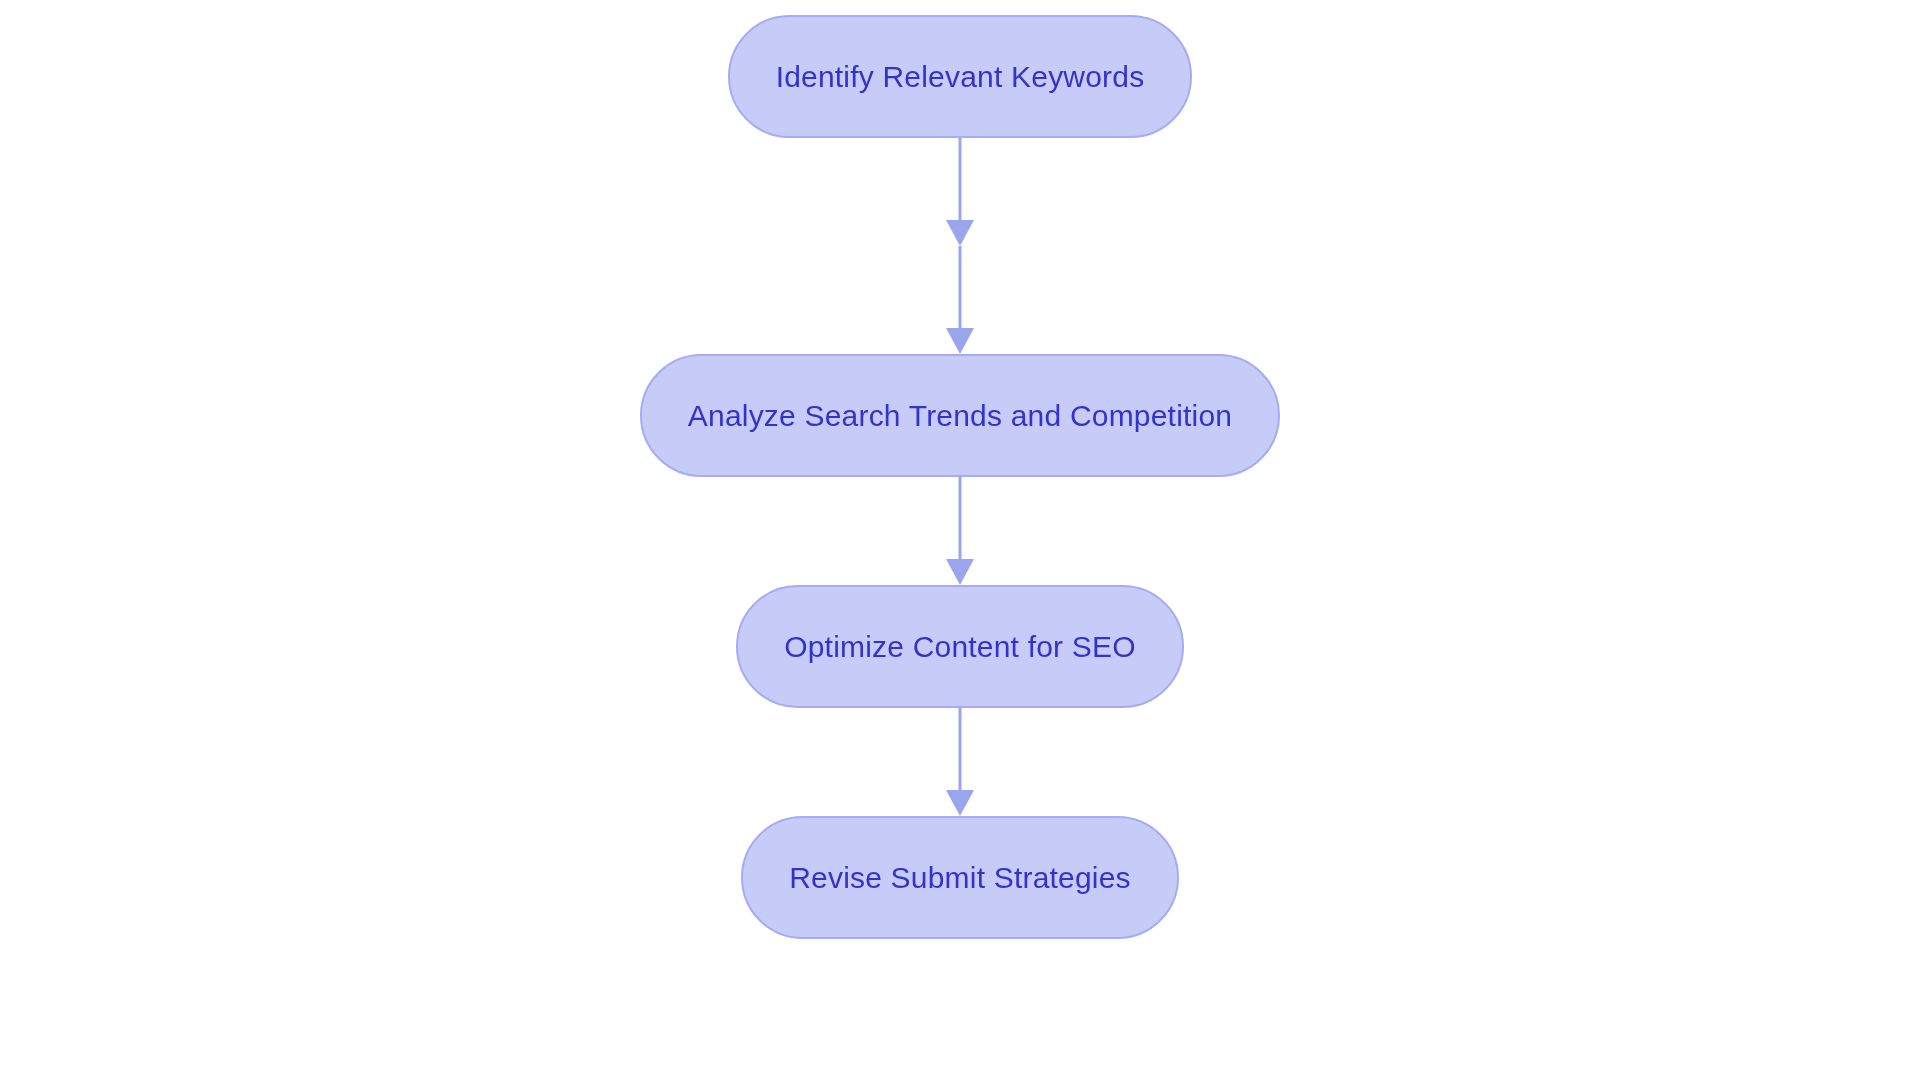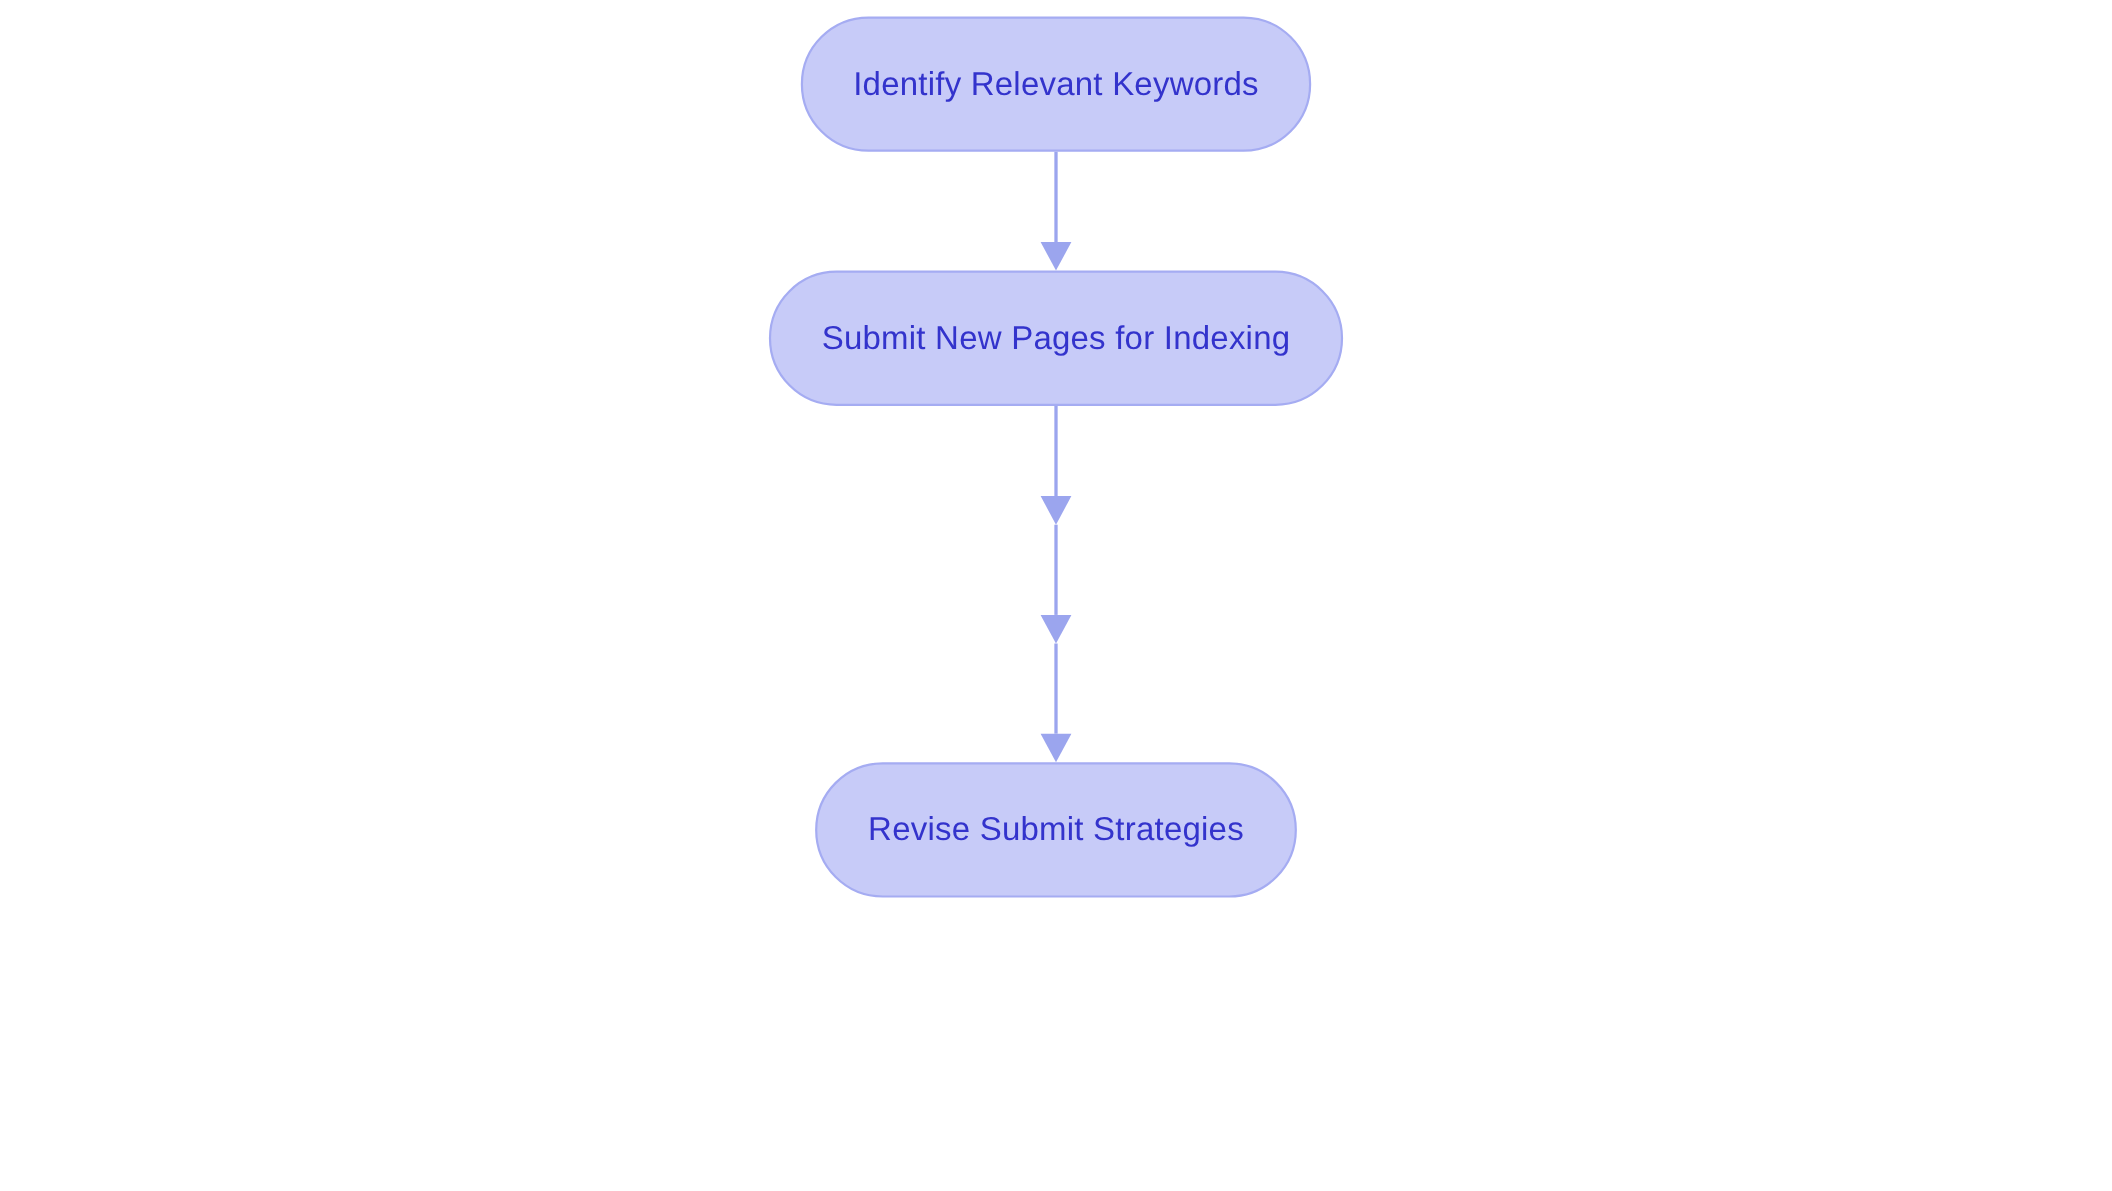--- a/index.html
+++ b/index.html
@@ -87,35 +87,38 @@
 
     <div class="node">
       <span class="node-label">Identify Relevant Keywords</span>
     </div>
 
     <div class="connector">
       <div class="stem"></div>
       <div class="head"></div>
     </div>
 
+
+    <div class="connector">
+      <div class="stem"></div>
+      <div class="head"></div>
+    </div>
+
     <div class="node">
-      <span class="node-label">Submit New Pages for Indexing</span>
+      <span class="node-label">Analyze Search Trends and Competition</span>
     </div>
 
     <div class="connector">
       <div class="stem"></div>
       <div class="head"></div>
     </div>
 
-
-    <div class="connector">
-      <div class="stem"></div>
-      <div class="head"></div>
+    <div class="node">
+      <span class="node-label">Optimize Content for SEO</span>
     </div>
-
 
     <div class="connector">
       <div class="stem"></div>
       <div class="head"></div>
     </div>
 
     <div class="node">
       <span class="node-label">Revise Submit Strategies</span>
     </div>
 

